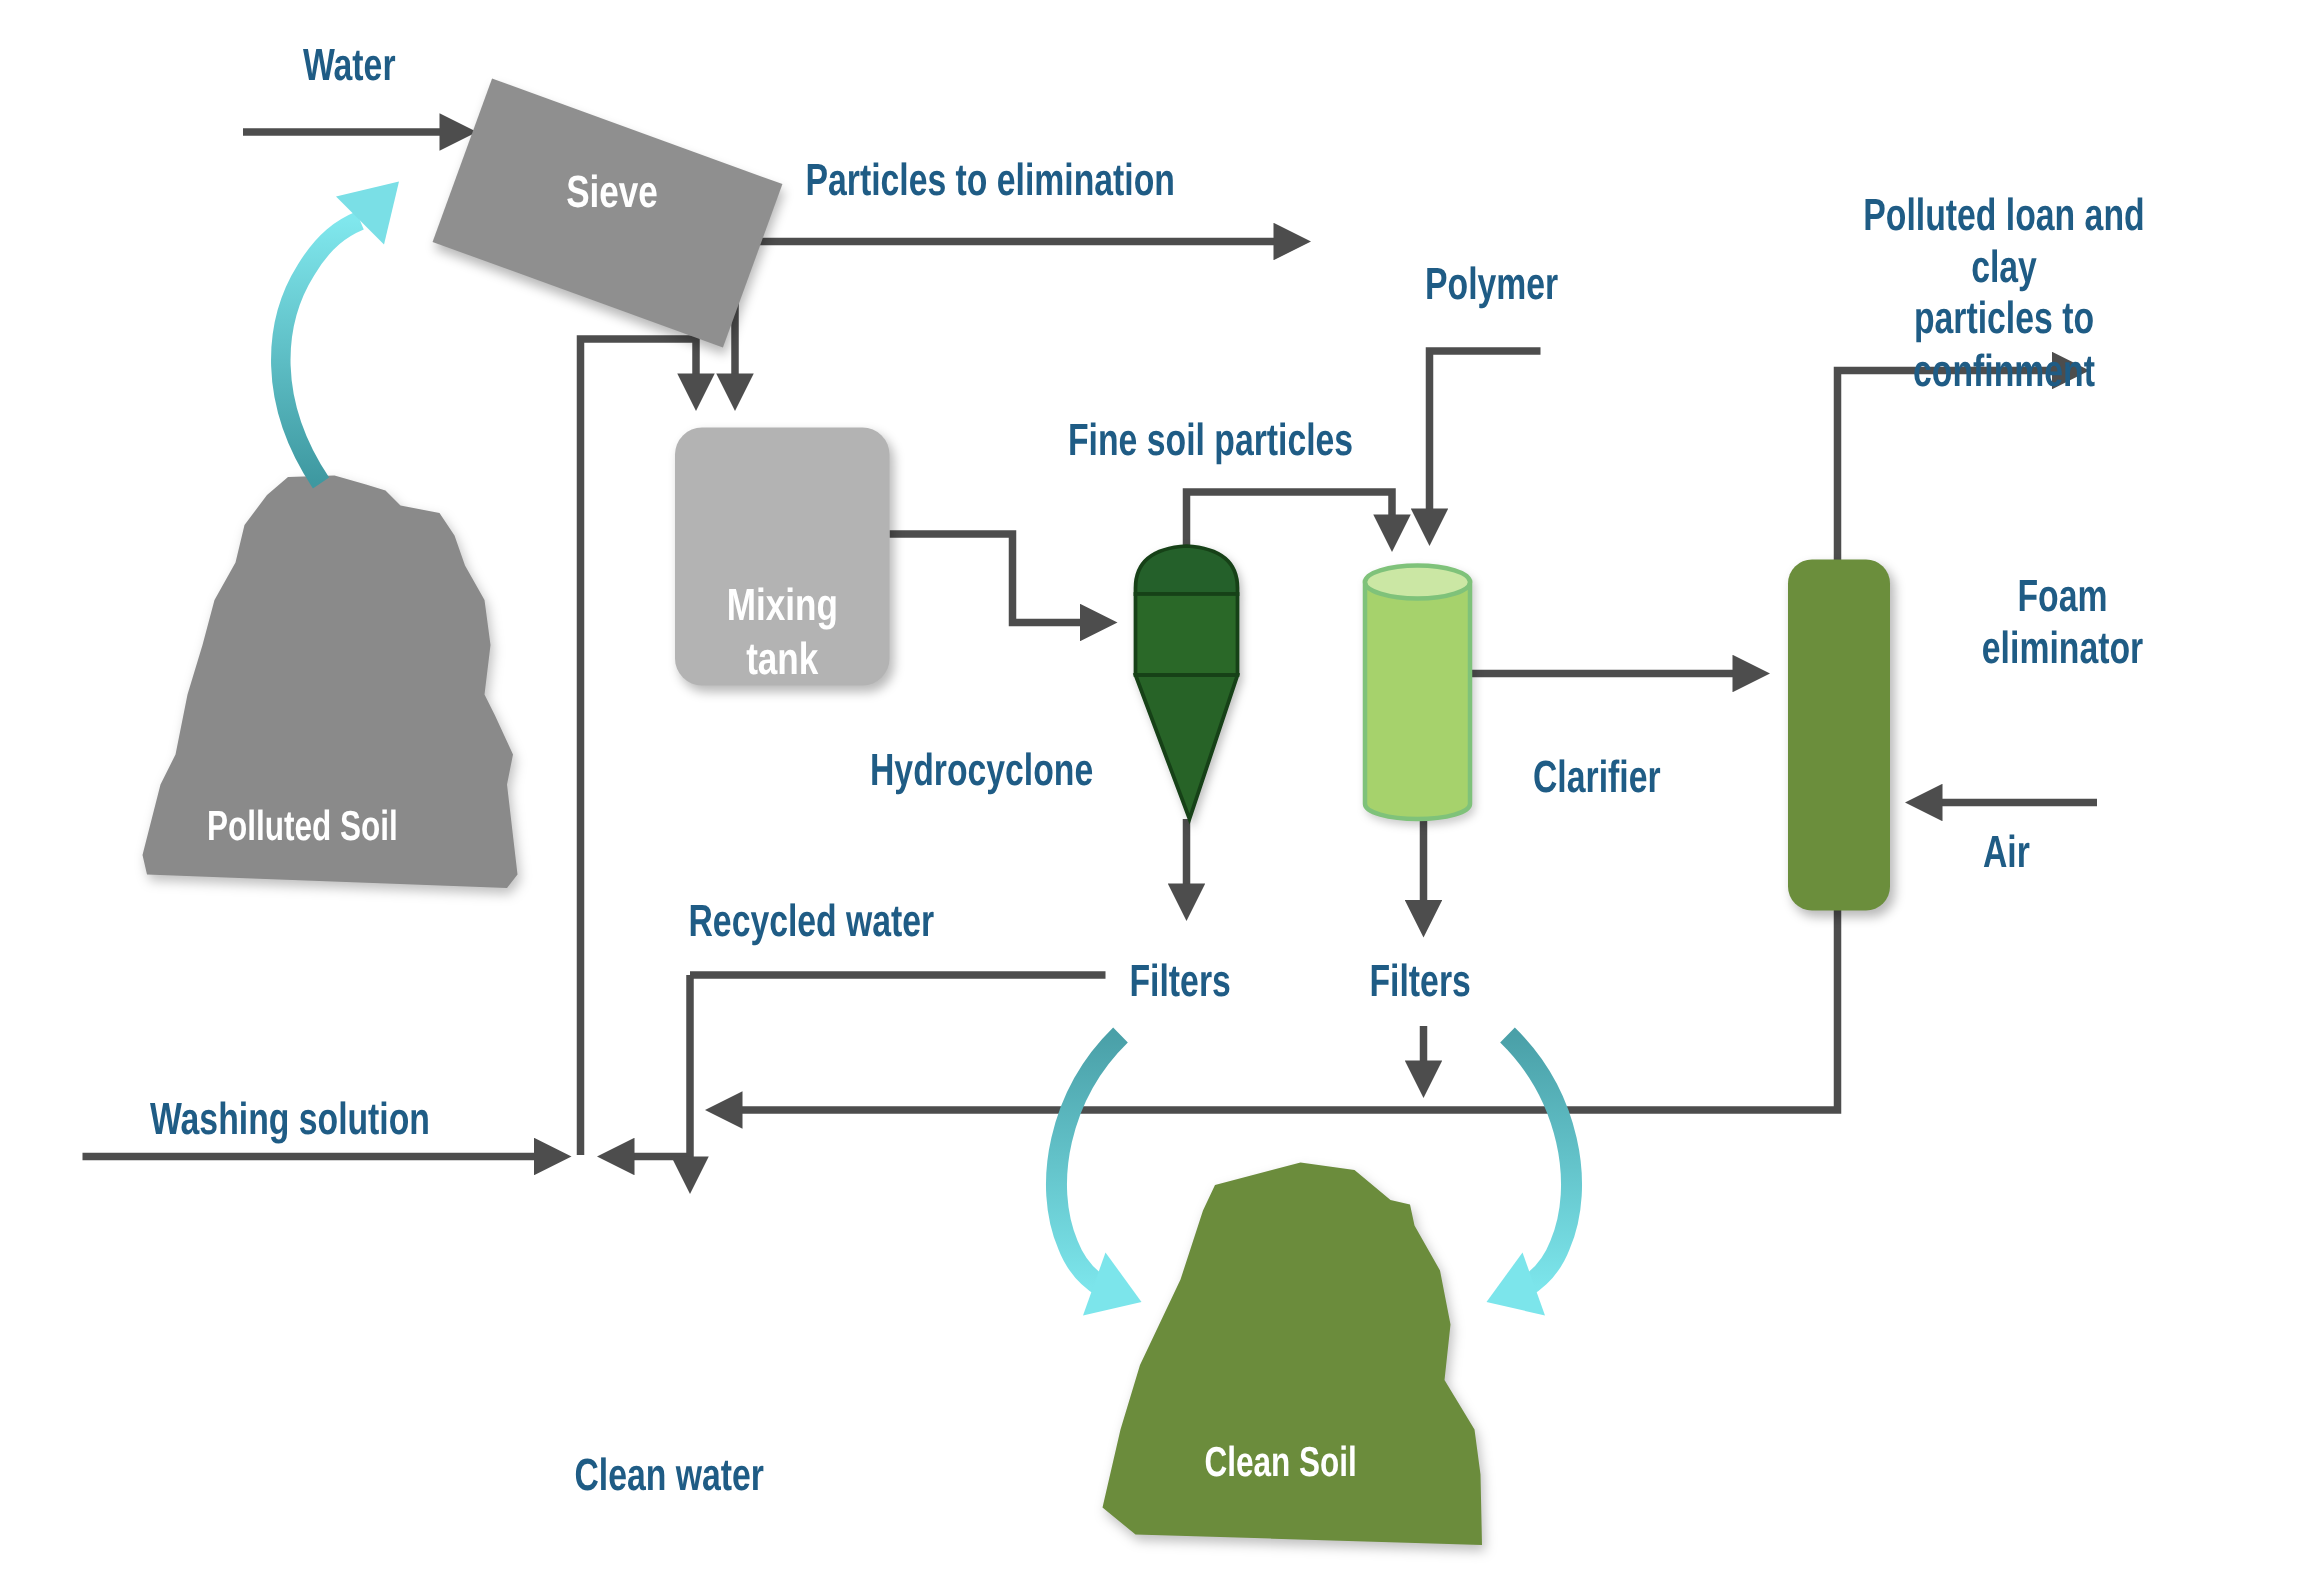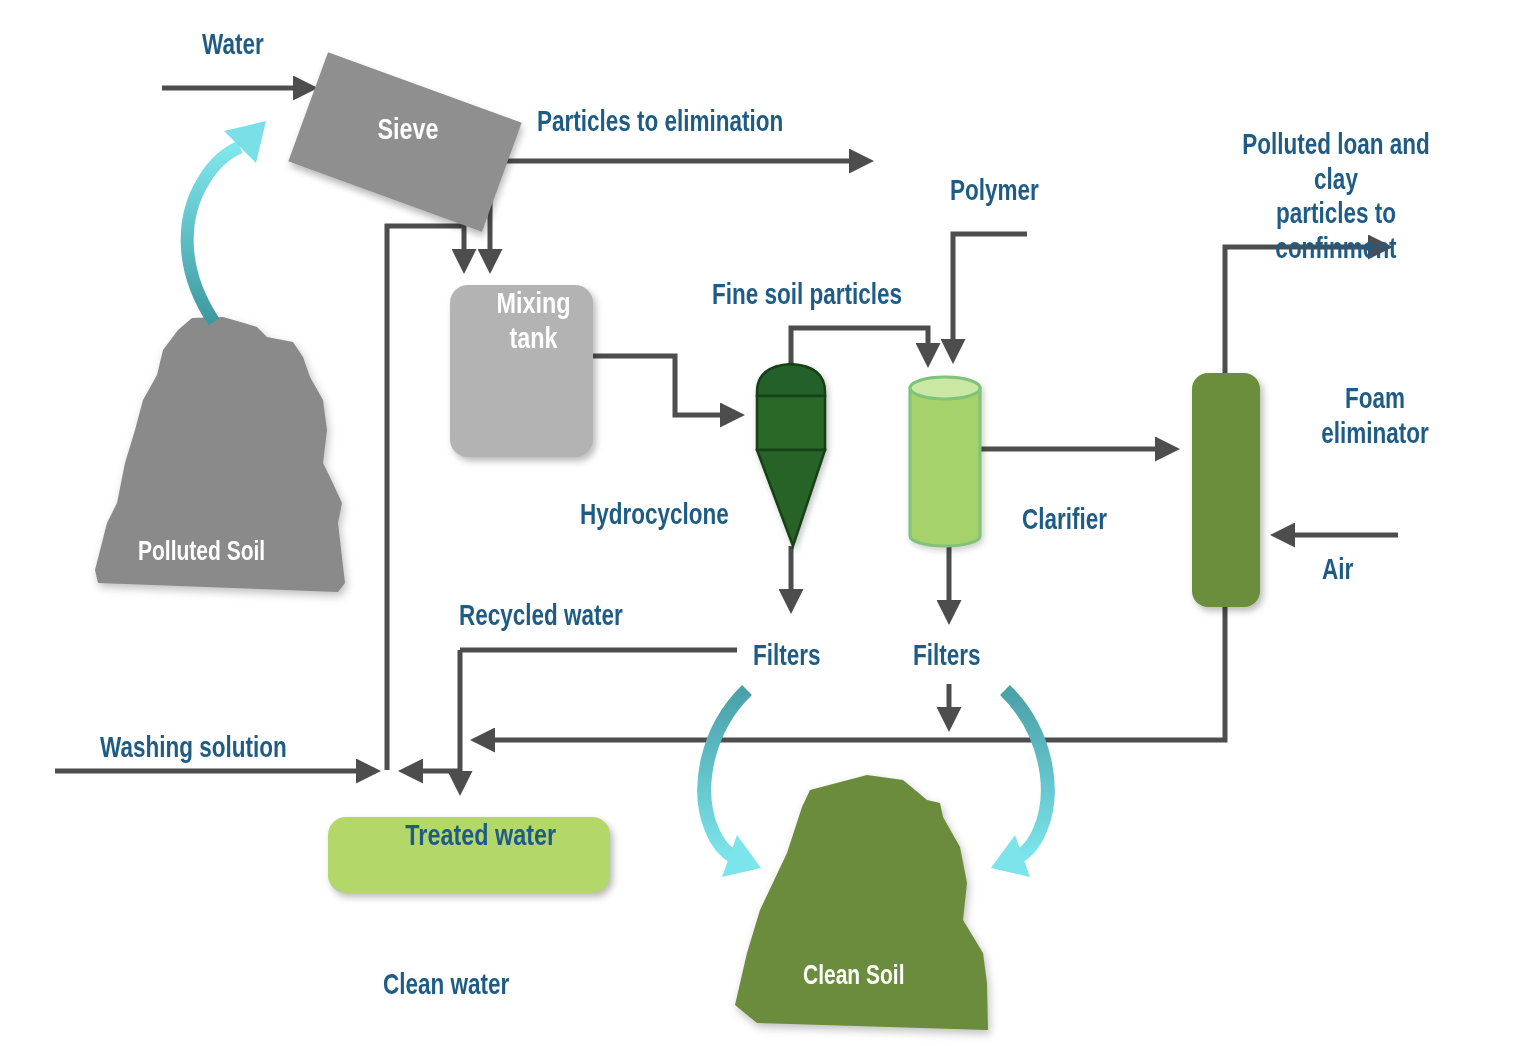--- a/index.html
+++ b/index.html
@@ -4,21 +4,21 @@
 <style>
   html,body{margin:0;padding:0;background:#ffffff;}
   #stage{position:relative;width:1536px;height:1046px;background:#ffffff;overflow:hidden;
          font-family:"Liberation Sans",sans-serif;}
   svg{position:absolute;left:0;top:0;}
   .lbl{position:absolute;font-weight:700;font-size:30px;line-height:1.15;color:#1F5C85;
        white-space:pre-line;transform:scaleX(0.75);transform-origin:0 0;letter-spacing:0px;}
   .lbl.ctr{text-align:center;transform-origin:50% 0;}
   .lbl.white{color:#ffffff;}
   .box{position:absolute;box-shadow:3px 4px 7px rgba(0,0,0,0.28);}
-  .box .inner{width:100%;height:100%;display:flex;align-items:flex-start;justify-content:center;padding-left:12px;}
+  .box .inner{width:100%;height:100%;display:flex;align-items:flex-end;justify-content:center;}
   .box .txt{font-weight:700;font-size:30px;line-height:1.18;text-align:center;white-space:pre-line;
             transform:scaleX(0.78);transform-origin:50% 50%;}
   #sieve-box{left:302px;top:84px;width:206px;height:116px;background:#8F8F8F;transform:rotate(20deg);}
   #mixing-box{left:450px;top:285px;width:143px;height:172px;background:#B3B3B3;border-radius:18px;}
   #treated-box{left:328px;top:817px;width:282px;height:76px;background:#B4D76A;border-radius:18px;}
   #foam-box{left:1192px;top:373px;width:68px;height:234px;background:#6B8E3C;border-radius:16px;}
   #sieve-label{position:absolute;left:343px;top:112px;width:130px;text-align:center;color:#fff;
                font-weight:700;font-size:30px;transform:scaleX(0.78);transform-origin:50% 0;}
 </style>
 </head>
@@ -102,25 +102,20 @@
   <div id="sieve-box" class="box"></div>
   <div id="sieve-label">Sieve</div>
 
   <div id="mixing-box" class="box">
     <div class="inner">
         <span class="txt" style="color:#ffffff">Mixing
 tank</span>
       </div>
   </div>
 
-  <div id="treated-box" class="box">
-    <div class="inner">
-        <span class="txt" style="color:#1F5C85">Treated water</span>
-      </div>
-  </div>
 
   <div id="foam-box" class="box"></div>
 
   <div class="lbl" style="left:202px;top:27px">Water</div>
   <div class="lbl" style="left:537px;top:104px">Particles to elimination</div>
   <div class="lbl ctr" style="left:1180px;top:127px;width:312px">Polluted loan and clay
 particles to confinment</div>
   <div class="lbl" style="left:950px;top:173px">Polymer</div>
   <div class="lbl" style="left:712px;top:277px">Fine soil particles</div>
   <div class="lbl ctr" style="left:1300px;top:381px;width:150px">Foam

